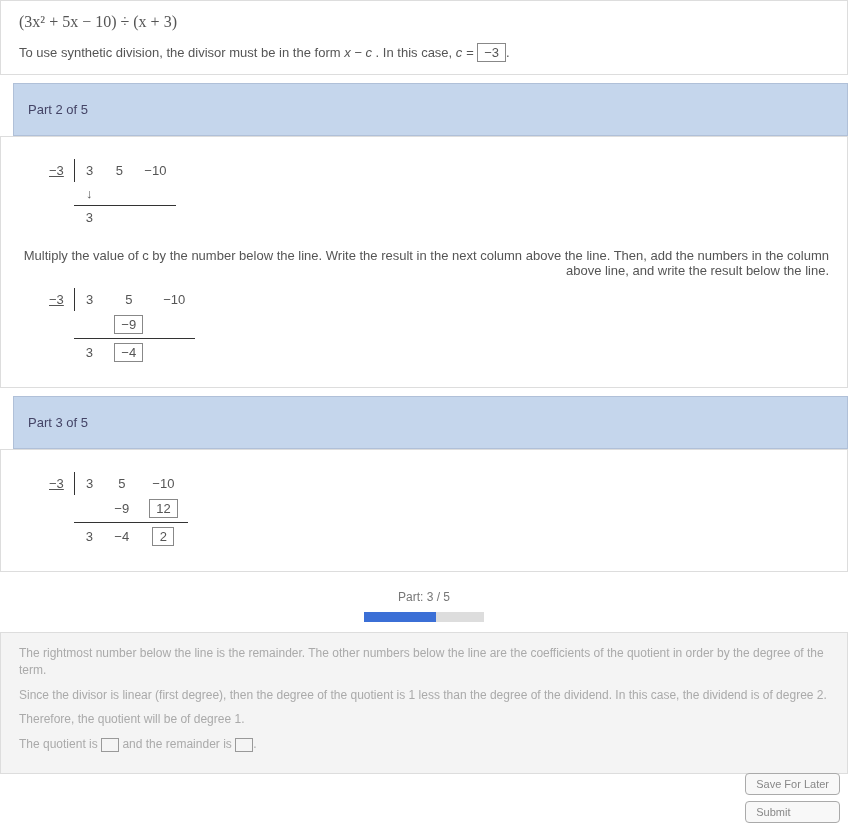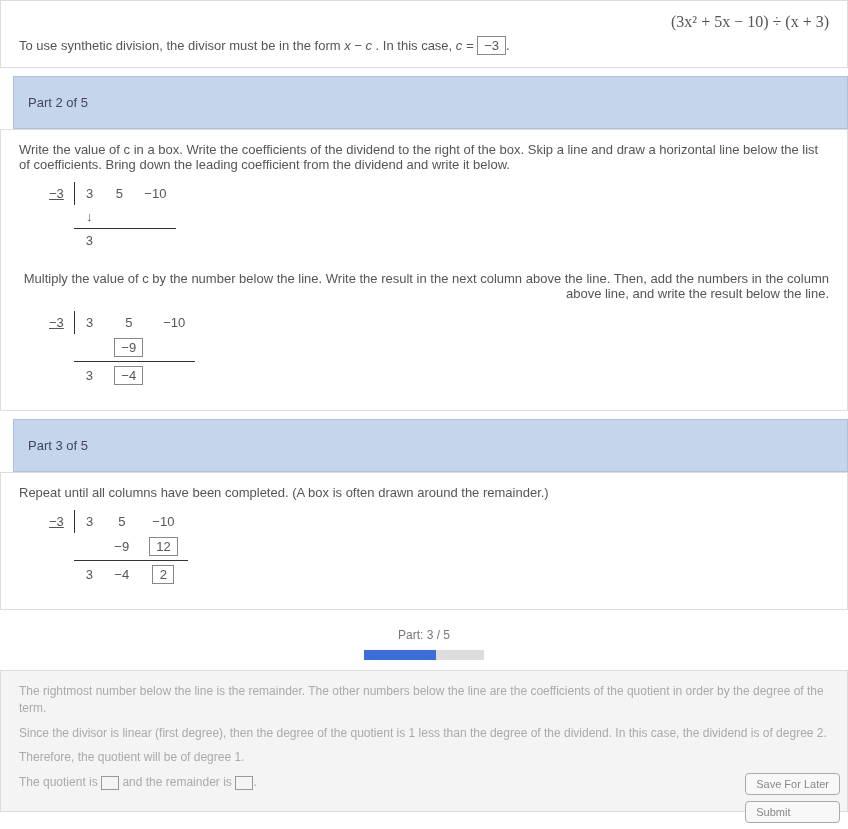--- a/index.html
+++ b/index.html
@@ -28,22 +28,21 @@
     background: #c5d6ec;
     padding: 18px 14px;
     font-size: 13px;
     color: #446;
     border: 1px solid #b0c0d8;
     margin-left: 13px;
   }
   .expr {
     font-family: 'Times New Roman', serif;
     font-size: 16px;
-    margin-bottom: 5px;
-    text-align: right;
+    margin-bottom: 12px;
   }
   .box {
     display: inline-block;
     border: 1px solid #888;
     padding: 1px 6px;
     min-width: 22px;
     text-align: center;
   }
   .synth {
     display: inline-block;
@@ -90,21 +89,20 @@
         <span>. In this case, </span>
         <i>c =</i>
         <span class="box">−3</span>.
       </p>
     </div>
   </div>
 
   <div class="part-header">Part 2 of 5</div>
   <div class="section">
     <div class="section-body">
-      <p>Write the value of c in a box. Write the coefficients of the dividend to the right of the box. Skip a line and draw a horizontal line below the list of coefficients. Bring down the leading coefficient from the dividend and write it below.</p>
 
       <div class="synth">
         <table>
           <tbody>
               <tr>
             <td class="c-cell" style="text-decoration:underline;">−3</td>
             <td>3</td>
             <td>5</td>
             <td>−10</td>
           </tr>
@@ -149,21 +147,20 @@
           </tr>
         </tbody>
           </table>
       </div>
     </div>
   </div>
 
   <div class="part-header">Part 3 of 5</div>
   <div class="section" style="position:relative;">
     <div class="section-body">
-      <p>Repeat until all columns have been completed. (A box is often drawn around the remainder.)</p>
       <div class="synth">
         <table>
           <tbody>
               <tr>
             <td class="c-cell" style="text-decoration:underline;">−3</td>
             <td>3</td>
             <td>5</td>
             <td>−10</td>
           </tr>
           <tr class="row2">

